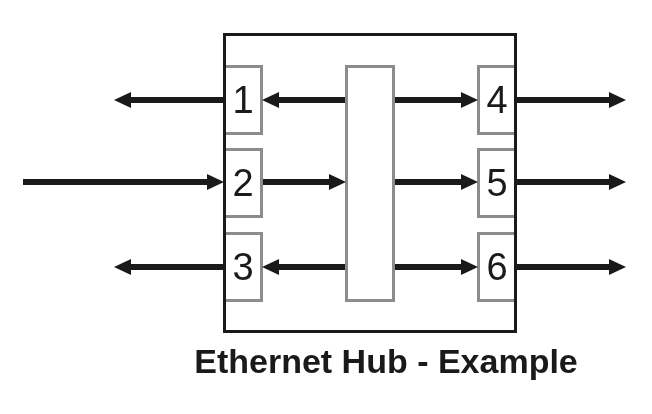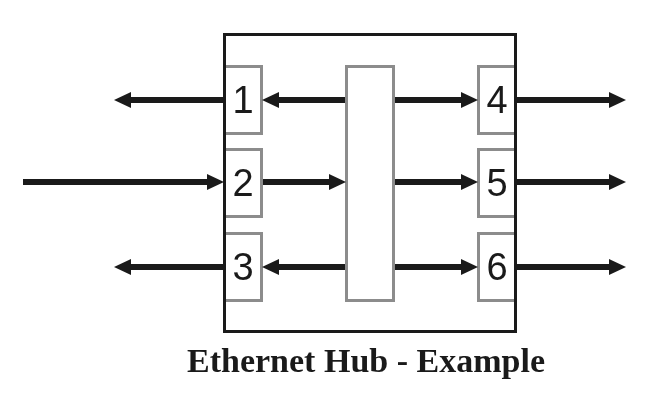--- a/index.html
+++ b/index.html
@@ -71,24 +71,24 @@
     width: 0; height: 0;
     border-left: 17px solid var(--ink);
     border-top: 8px solid transparent;
     border-bottom: 8px solid transparent;
   }
   .ay1 { top: 97px; }
   .ay2 { top: 179px; }
   .ay3 { top: 264px; }
   .caption {
     position: absolute;
-    left: 366px; top: 344px;
+    left: 386px; top: 344px;
     transform: translateX(-50%);
     white-space: nowrap;
-    font-family: Liberation Serif, serif;
+    font-family: Liberation Sans, sans-serif;
     font-weight: bold;
     font-size: 34px;
     line-height: 1;
     color: var(--ink);
   }
 </style>
 </head>
 <body>
 
 <div class="canvas">

